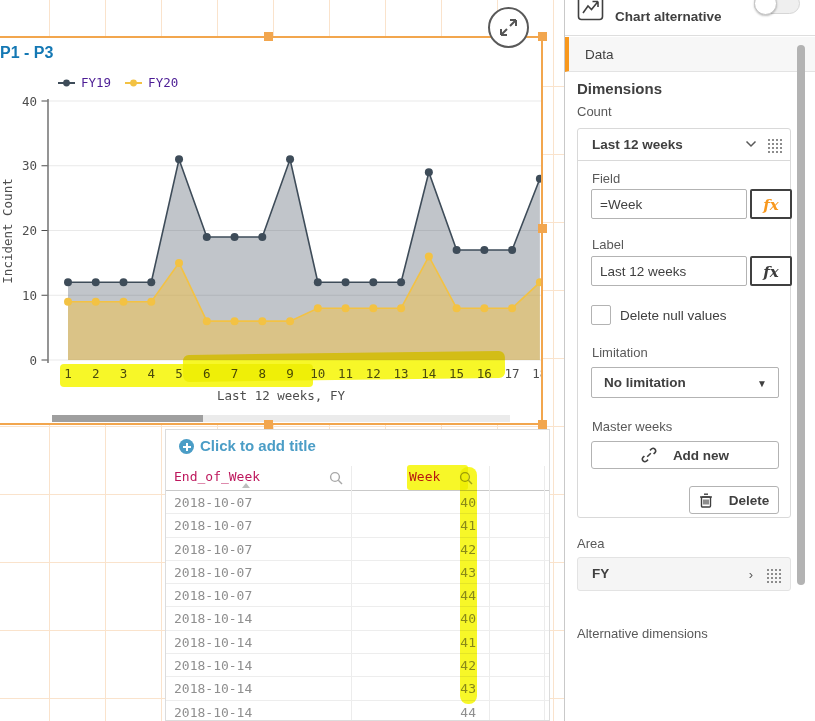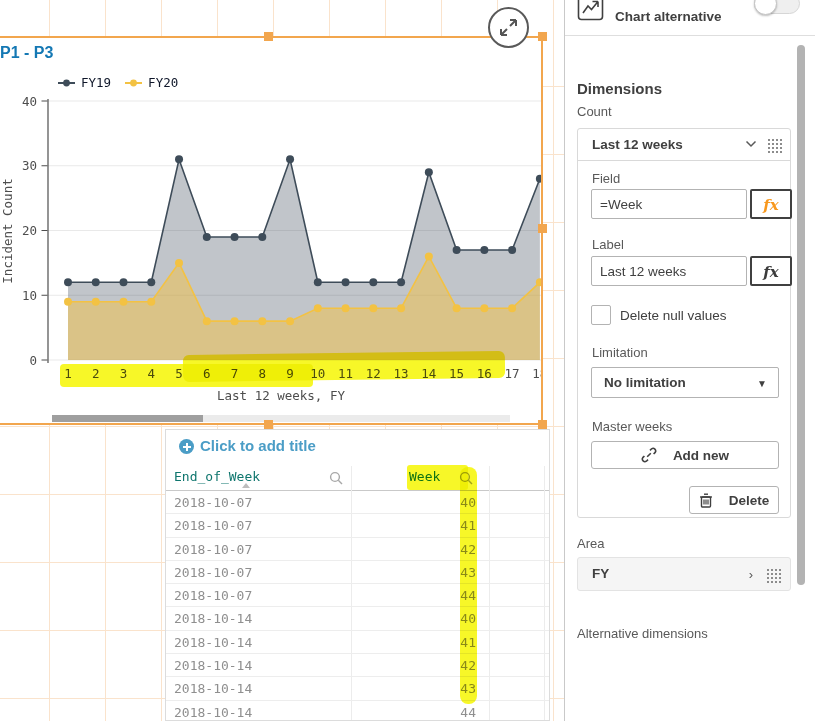--- a/index.html
+++ b/index.html
@@ -14,21 +14,21 @@
       repeating-linear-gradient(to bottom, transparent 0 67px, #fae3cc 67px 68px);
     background-position:-6px 0, 0 19px; }
 
   
   .chart-widget { position:absolute; left:0; top:37px; width:543px; height:388px;
     background:#fff; overflow:hidden; z-index:1; }
   .chart-title { position:absolute; left:0; top:7px; font-size:16px; font-weight:bold;
     color:#1478b4; letter-spacing:0px; }
   .legend { position:absolute; left:57px; top:38px; display:flex; gap:13px; align-items:center; }
   .legend-item { display:flex; align-items:center; gap:4px;
-    font-family:"DejaVu Sans Mono", monospace; font-size:12.5px; color:#0f172a; }
+    font-family:"DejaVu Sans Mono", monospace; font-size:12.5px; color:#4c1d95; }
   #chart-svg { position:absolute; left:0; top:0; }
   .axis-text { font-family:"DejaVu Sans Mono", monospace; font-size:12.5px; fill:#4d4d4d; }
   .chart-scroll-track { position:absolute; left:52px; top:378px; width:458px; height:7px;
     background:#ebebeb; }
   .chart-scroll-thumb { position:absolute; left:0; top:0; width:151px; height:7px; background:#9f9f9f; }
 
   
   .hl { position:absolute; background:rgba(246,246,2,0.85); mix-blend-mode:multiply; pointer-events:none; }
   .hl-a { left:60px; top:327px; width:253px; height:23px; border-radius:4px; }
   .hl-b { left:183px; top:316px; width:322px; height:27px; border-radius:6px; transform:rotate(-0.7deg); }
@@ -43,21 +43,21 @@
   
   .table-widget { position:absolute; left:165px; top:429px; width:385px; height:292px;
     background:#fff; border:1px solid #dcdcdc; overflow:hidden; z-index:2; }
   .tw-title { position:absolute; left:0; top:0; width:100%; height:36px; }
   .add-title-icon { position:absolute; left:13px; top:9px; width:15px; height:15px; border-radius:50%;
     background:#4b9dc6; }
   .add-title-icon::before { content:""; position:absolute; left:3.5px; top:6.5px; width:8px; height:2px; background:#fff; }
   .add-title-icon::after  { content:""; position:absolute; left:6.5px; top:3.5px; width:2px; height:8px; background:#fff; }
   .tw-title-text { position:absolute; left:34px; top:7px; font-size:15px; font-weight:bold; color:#4b9dc6; }
   .thead { position:absolute; left:0; top:36px; width:100%; height:25px; border-bottom:1px solid #c9c9c9;
-    font-family:"DejaVu Sans Mono", monospace; font-size:13px; color:#0f766e; }
+    font-family:"DejaVu Sans Mono", monospace; font-size:13px; color:#be185d; }
   .col-div { position:absolute; top:36px; bottom:0; width:1px; background:#ececec; }
   .trows { position:absolute; left:0; top:61px; width:100%; }
   .trow { position:relative; height:23.3px; line-height:23.3px; border-bottom:1px solid #ededed;
     font-family:"DejaVu Sans Mono", monospace; font-size:13px; color:#8f8f8f; }
   .c-date { margin-left:8px; }
   .c-week { position:absolute; right:73px; }
   .sort-asc { position:absolute; left:76px; top:17px; width:0; height:0;
     border-left:4px solid transparent; border-right:4px solid transparent; border-bottom:5px solid #bdbdbd; }
   .hl-wk-head { left:241px; top:35px; width:61px; height:25px; border-radius:3px; }
   .hl-wk-col  { left:294px; top:37px; width:17px; height:237px; border-radius:8px; }
@@ -275,20 +275,21 @@
       <svg style="position:absolute;left:12px;top:-6px;" width="27" height="27" viewBox="0 0 27 27">
         <rect x="1.5" y="1.5" width="24" height="24" rx="3" fill="none" stroke="#404040" stroke-width="1.6"></rect>
         <path d="M6 19 L11 12 L14.5 15.5 L21 7.5 M21 7.5 h-5.5 M21 7.5 v5.5" fill="none" stroke="#404040" stroke-width="1.6"></path>
       </svg>
       <span class="cs-label">Chart alternative</span>
       <div class="toggle">
         <div class="toggle-knob"></div>
       </div>
     </div>
 
+    <div class="data-tab">Data</div>
 
     <div class="p-h1" style="top:80px;">Dimensions</div>
     <div class="p-lbl" style="left:12px;top:104px;">Count</div>
 
     <div class="card">
       <div class="card-head">
         <span class="card-head-label">Last 12 weeks</span>
         <svg style="position:absolute;right:33px;top:11px;" width="12" height="8" viewBox="0 0 12 8">
           <path d="M1.5 1.5 L6 6 L10.5 1.5" fill="none" stroke="#595959" stroke-width="1.5"></path>
         </svg>

